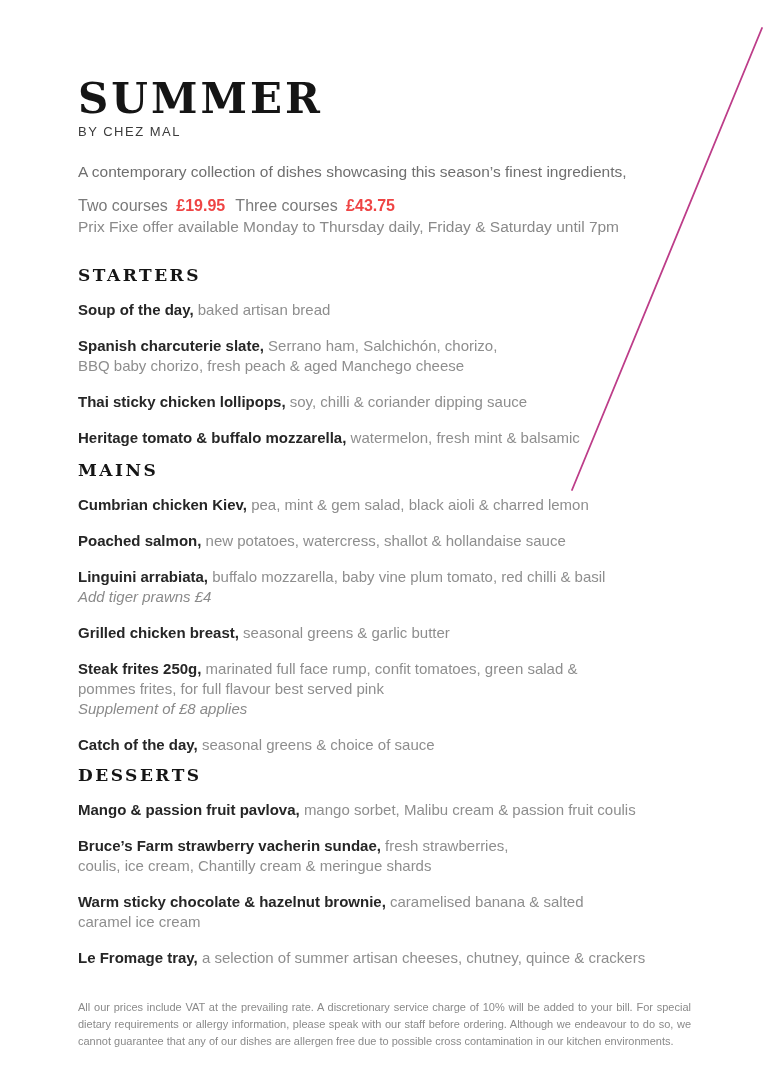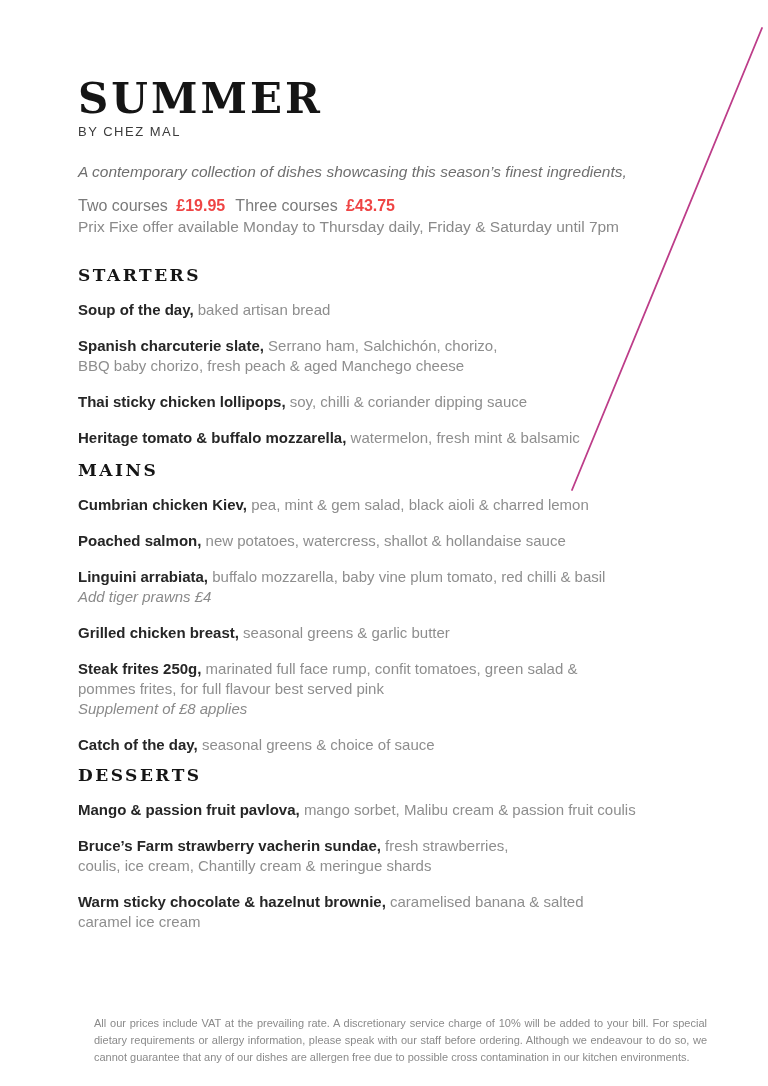--- a/index.html
+++ b/index.html
@@ -23,21 +23,20 @@
     margin:0;
   }
   .subtitle{
     font-size:13px;
     letter-spacing:1.5px;
     color:#3c3c3c;
     margin:6px 0 8px 0;
   }
   .intro{
     margin:22px 0 0 0;
-    font-style:italic;
     font-size:15.5px;
     line-height:21px;
     color:#6f6f6f;
   }
   .pricing{
     margin:14px 0 0 0;
     font-size:16px;
     line-height:20px;
     color:#7a7a7a;
   }
@@ -72,21 +71,21 @@
     color:#262626;
   }
   .inote{font-style:italic;color:#8a8a8a;}
   .footer{
     position:absolute;
     left:78px;top:999px;width:613px;
     font-size:11px;
     line-height:17px;
     color:#8a8a8a;
     text-align:justify;
-    margin:16px;
+    margin:0;
   }
 </style>
 </head>
 <body>
 
 <div class="page">
 
   <svg class="accent-svg" width="768" height="1086" viewBox="0 0 768 1086">
     <line id="accent-line" x1="762" y1="28" x2="572" y2="490" stroke="#bd3d89" stroke-width="1.8" stroke-linecap="round"></line>
   </svg>
@@ -178,18 +177,22 @@
       <span class="idesc">fresh strawberries,</span><br>
       <span class="idesc">coulis, ice cream, Chantilly cream &amp; meringue shards</span>
     </p>
 
     <p class="item">
       <span class="iname">Warm sticky chocolate &amp; hazelnut brownie,</span>
       <span class="idesc">caramelised banana &amp; salted</span><br>
       <span class="idesc">caramel ice cream</span>
     </p>
 
+    <p class="item">
+      <span class="iname">Le Fromage tray,</span>
+      <span class="idesc">a selection of summer artisan cheeses, chutney, quince &amp; crackers</span>
+    </p>
 
   </div>
 
   <p class="footer">All our prices include VAT at the prevailing rate. A discretionary service charge of 10% will be added to your bill. For special dietary requirements or allergy information, please speak with our staff before ordering. Although we endeavour to do so, we cannot guarantee that any of our dishes are allergen free due to possible cross contamination in our kitchen environments.</p>
 
 </div>
 
 </body></html>

